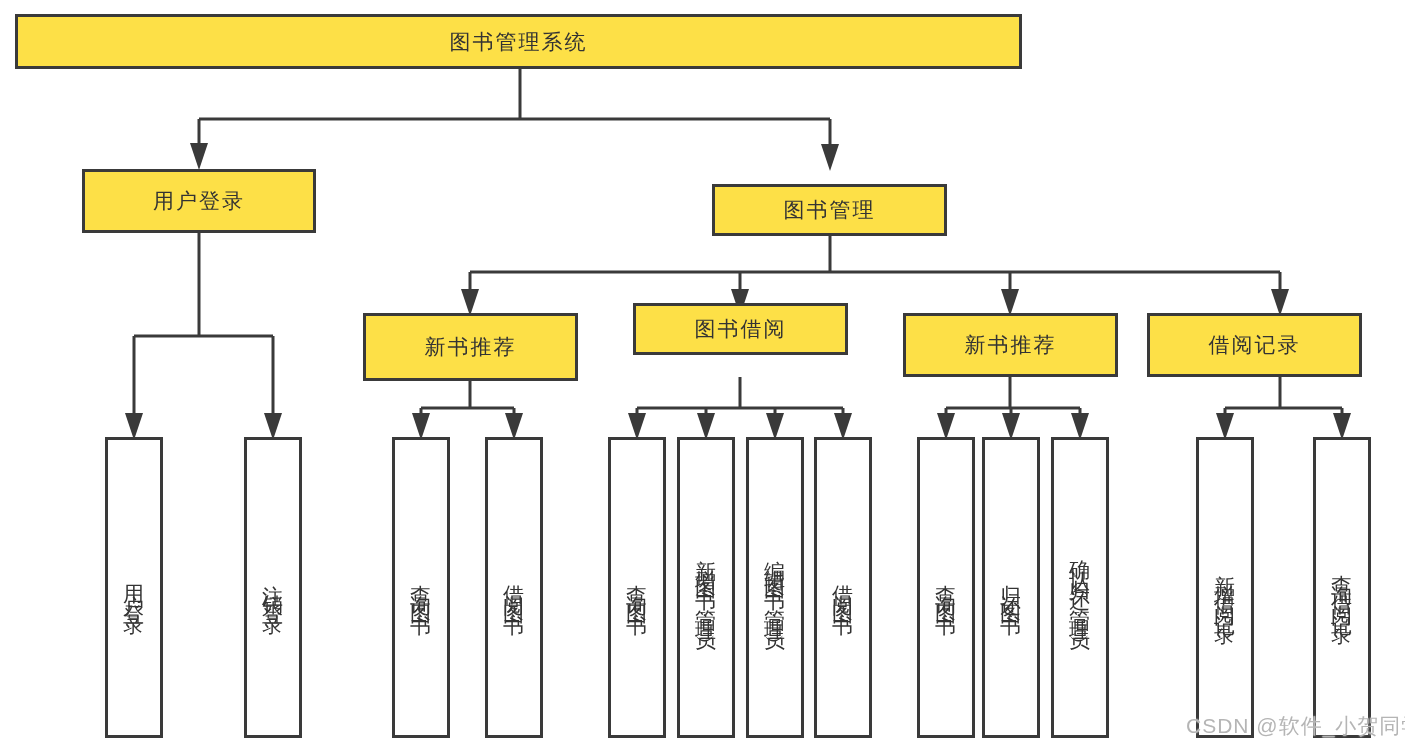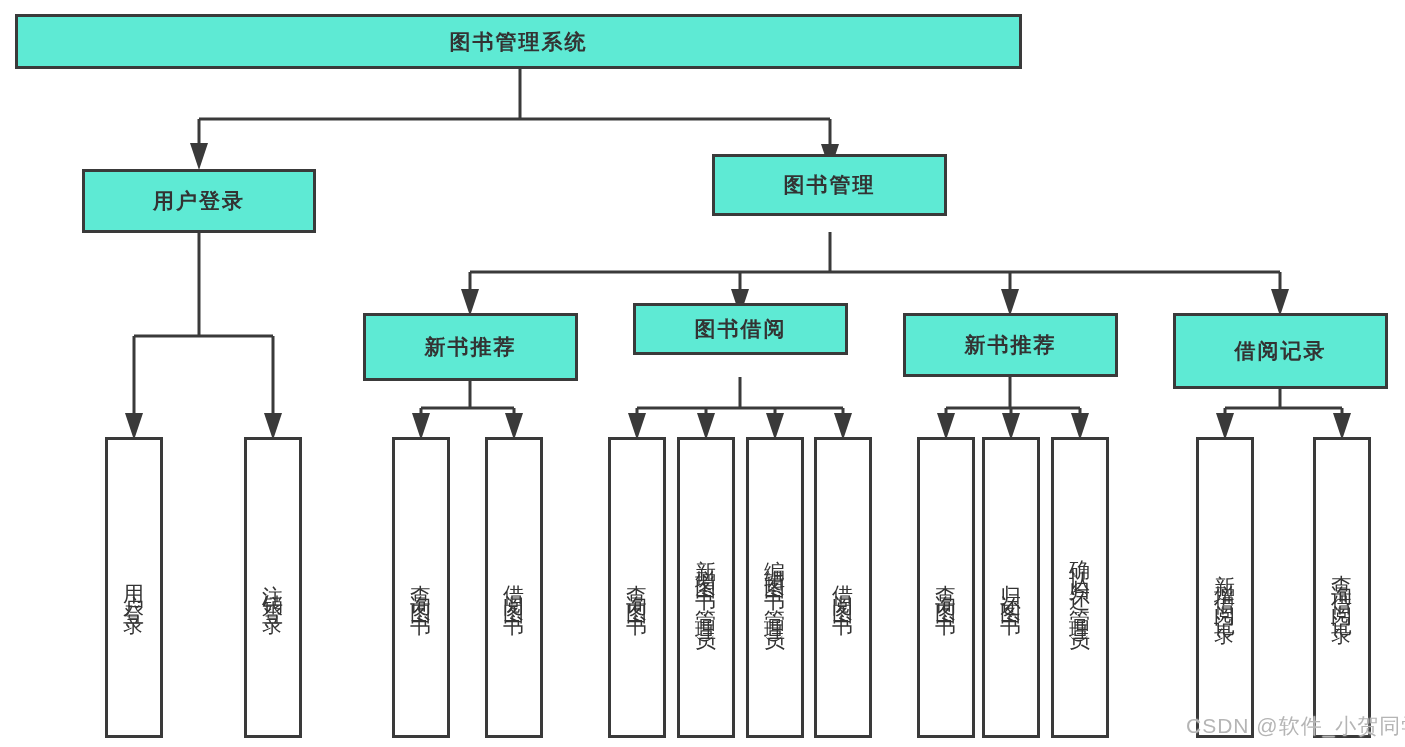--- a/index.html
+++ b/index.html
@@ -18,27 +18,26 @@
   }
   .wires{
     position:absolute;left:0;top:0;width:1405px;height:747px;
   }
   .wires path{stroke:var(--line);stroke-width:3;fill:none;}
   .wires polygon{fill:var(--line);stroke:none;}
   .node{
     position:absolute;
     box-sizing:border-box;
     border:3px solid var(--line);
-    background:#5eead4;
+    background:#fde047;
     display:flex;align-items:center;justify-content:center;
     color:var(--text);
     font-size:21px;
     letter-spacing:2px;
     white-space:nowrap;
-    font-weight:bold;
   }
   .vnode{
     position:absolute;
     box-sizing:border-box;
     border:3px solid var(--line);
     background:#ffffff;
     display:flex;align-items:center;justify-content:center;
   }
   .vtext{
     writing-mode:vertical-lr;
@@ -97,26 +96,26 @@
       <polygon points="1011,440 1002,413 1020,413"></polygon>
       <polygon points="1080,440 1071,413 1089,413"></polygon>
       <polygon points="1225,440 1216,413 1234,413"></polygon>
       <polygon points="1342,440 1333,413 1351,413"></polygon>
     </g>
   </svg>
 
   <div class="node" style="left:15px;top:14px;width:1007px;height:55px">图书管理系统</div>
 
   <div class="node" style="left:82px;top:169px;width:234px;height:64px">用户登录</div>
-  <div class="node" style="left:712px;top:154px;width:235px;height:62px">图书管理</div>
+  <div class="node" style="left:712px;top:184px;width:235px;height:52px">图书管理</div>
 
   <div class="node" style="left:363px;top:313px;width:215px;height:68px">新书推荐</div>
   <div class="node" style="left:633px;top:303px;width:215px;height:52px">图书借阅</div>
   <div class="node" style="left:903px;top:313px;width:215px;height:64px">新书推荐</div>
-  <div class="node" style="left:1173px;top:313px;width:215px;height:76px">借阅记录</div>
+  <div class="node" style="left:1147px;top:313px;width:215px;height:64px">借阅记录</div>
 
   <div class="vnode" style="left:105px;top:437px;width:58px;height:301px">
     <span class="vtext">用户登录</span>
   </div>
   <div class="vnode" style="left:244px;top:437px;width:58px;height:301px">
     <span class="vtext">注销登录</span>
   </div>
 
   <div class="vnode" style="left:392px;top:437px;width:58px;height:301px">
     <span class="vtext">查询图书</span>

